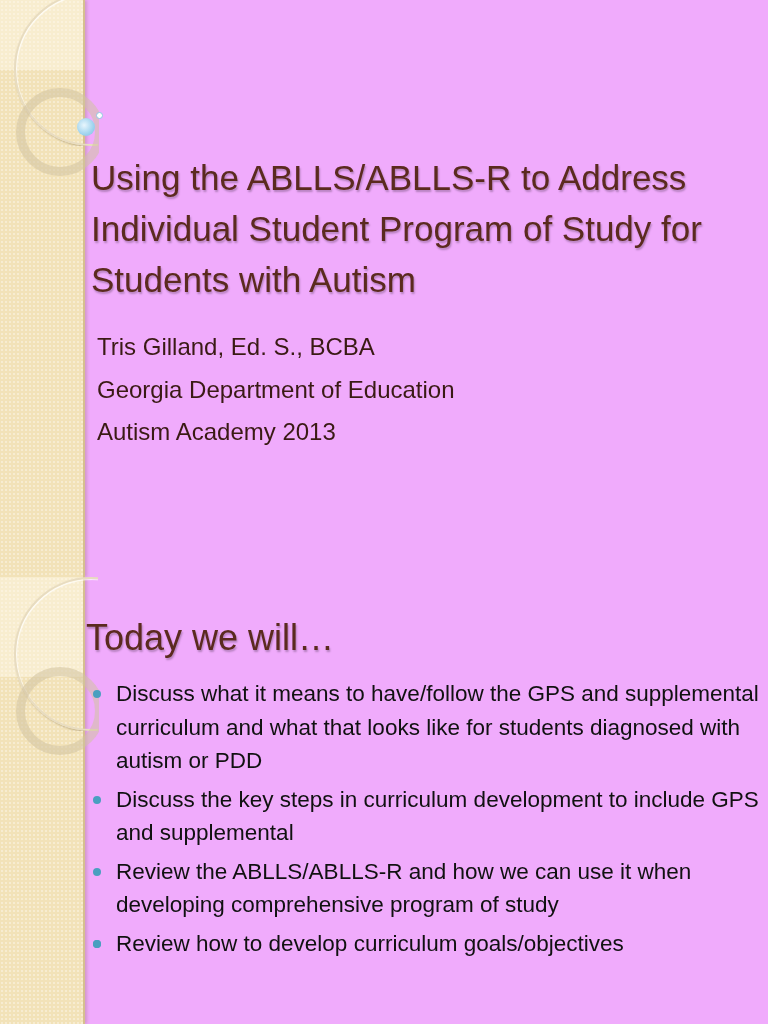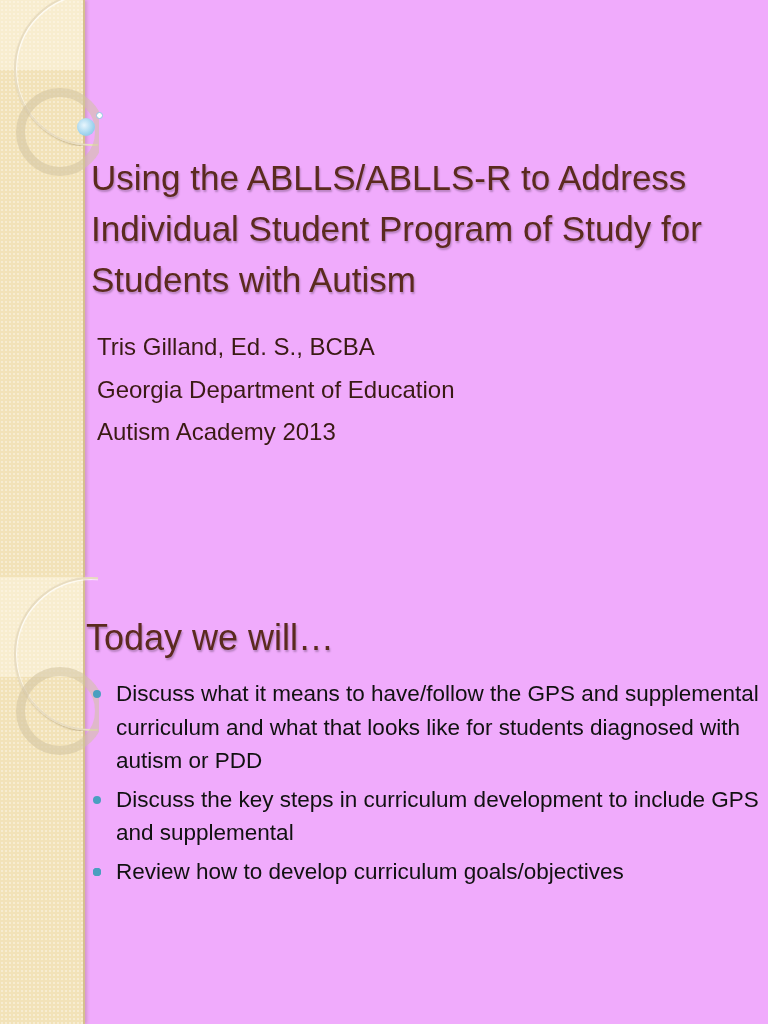--- a/index.html
+++ b/index.html
@@ -53,17 +53,17 @@
   <div class="sidebar">
     <div class="sb-light" style="top:0;height:100px;"></div>
   </div>
   <div class="ring ring-big" style="left:14px;top:0px;width:150px;height:150px;clip-path:inset(0 70px 0 0);"></div>
   <div class="ring ring-thick" style="left:16px;top:90px;width:70px;height:70px;clip-path:inset(0 5px 0 0);"></div>
 
   <div class="heading">Today we will…</div>
   <ul class="bullets">
     <li><span class="bullet-dot"></span><span>Discuss what it means to have/follow the GPS and supplemental curriculum and what that looks like for students diagnosed with autism or PDD</span></li>
     <li><span class="bullet-dot"></span><span>Discuss the key steps in curriculum development to include GPS and supplemental</span></li>
-    <li><span class="bullet-dot"></span></li>
+    <li><span class="bullet-dot"></span><span>Review the ABLLS/ABLLS-R and how we can use it when developing comprehensive program of study</span></li>
     <li><span class="bullet-dot"></span></li>
     <li><span class="bullet-dot"></span><span>Review how to develop curriculum goals/objectives</span></li>
   </ul>
 </div>
 
 </body></html>

